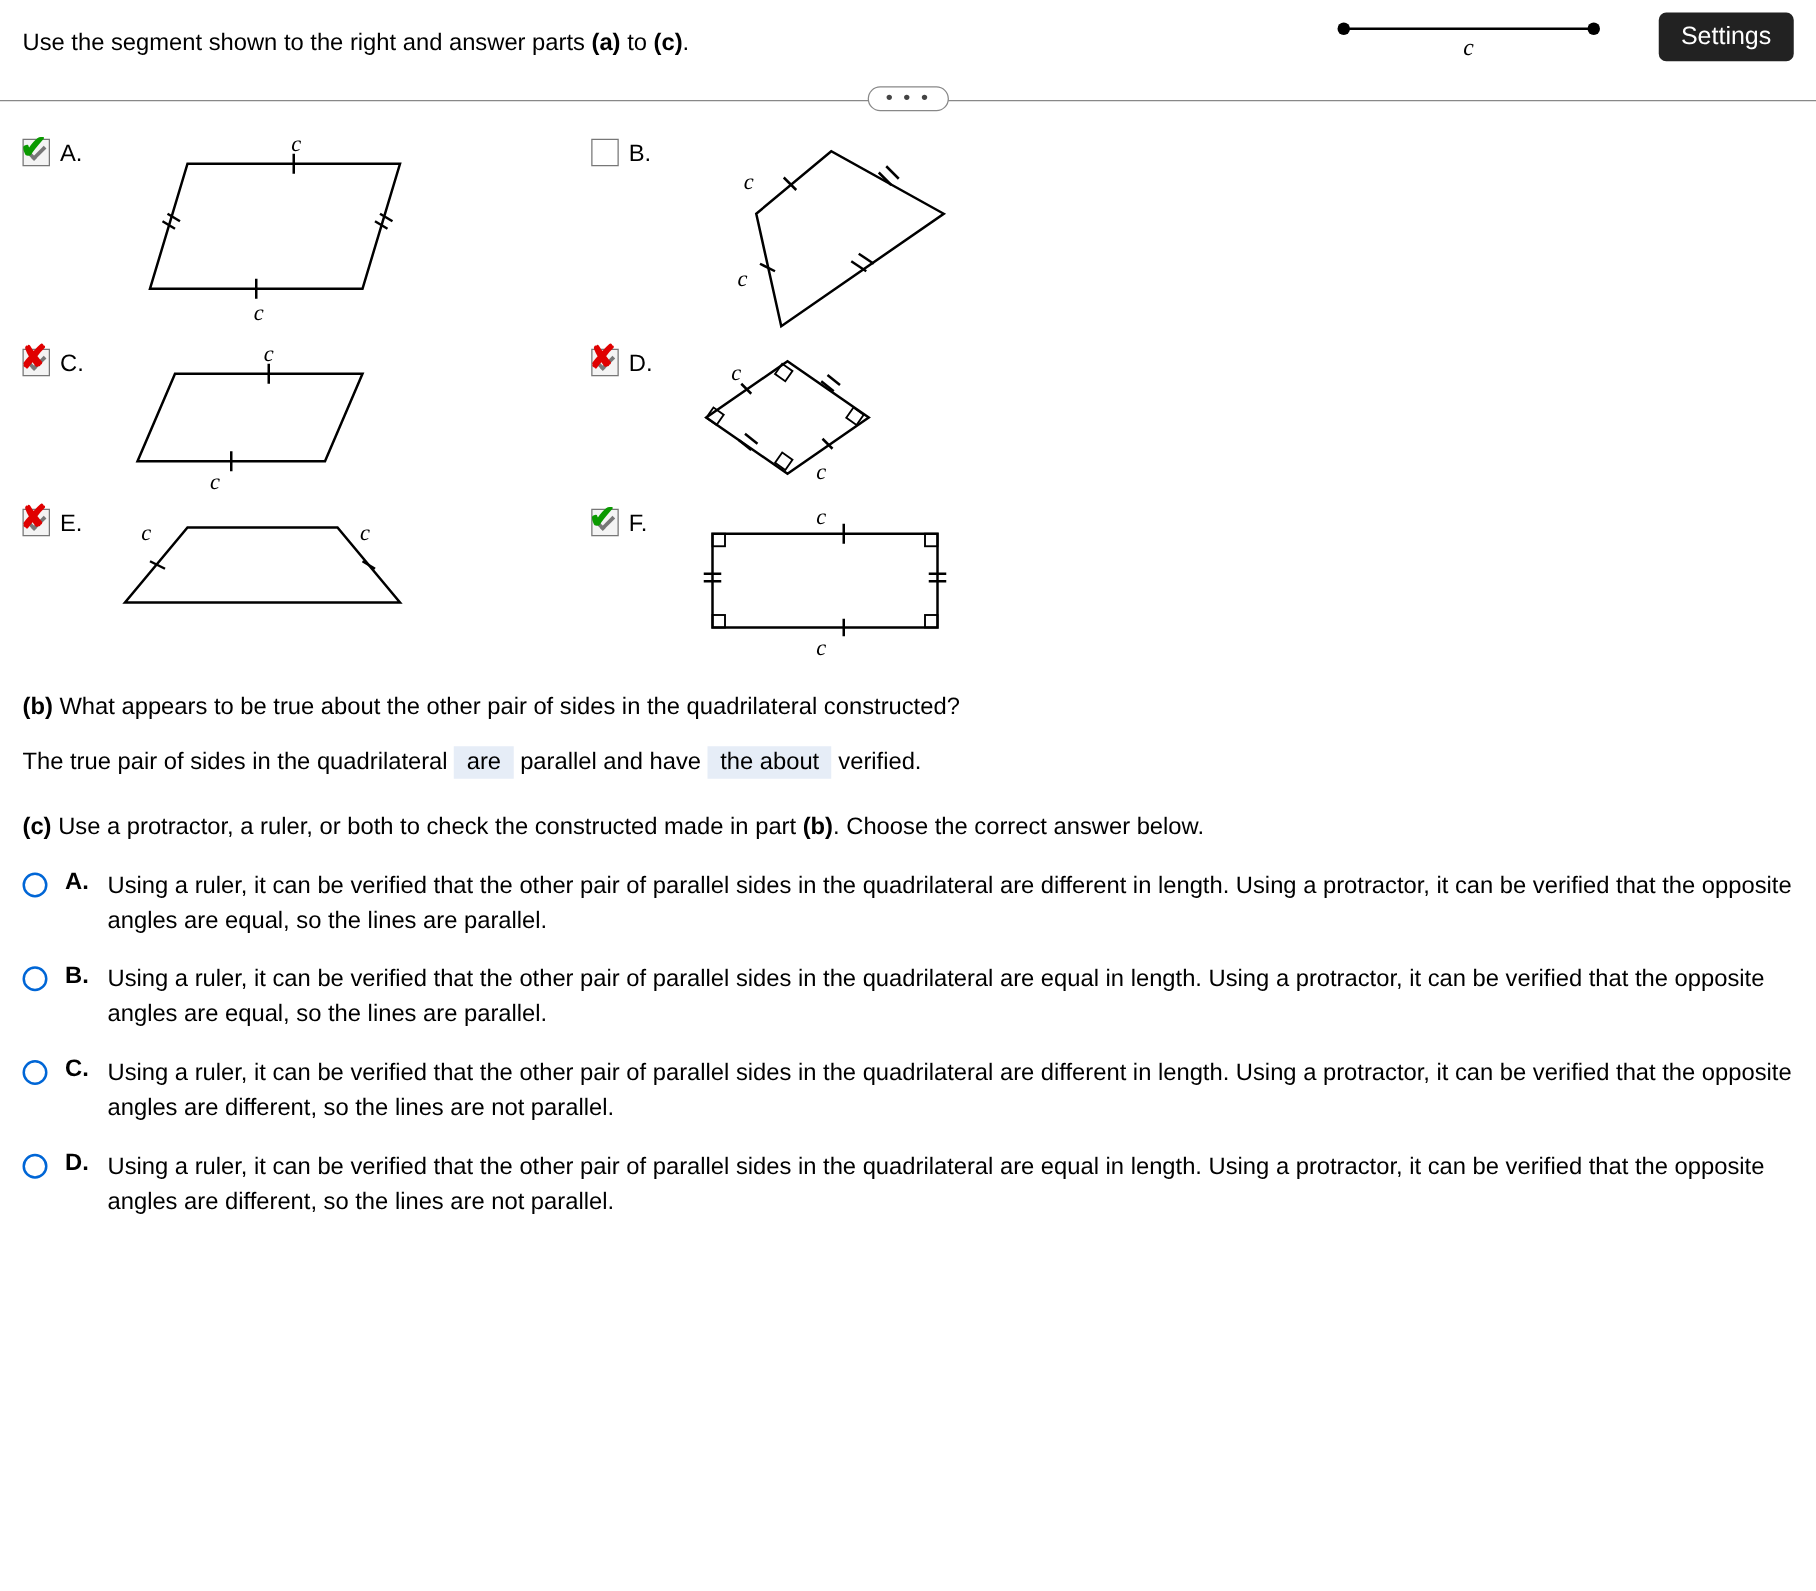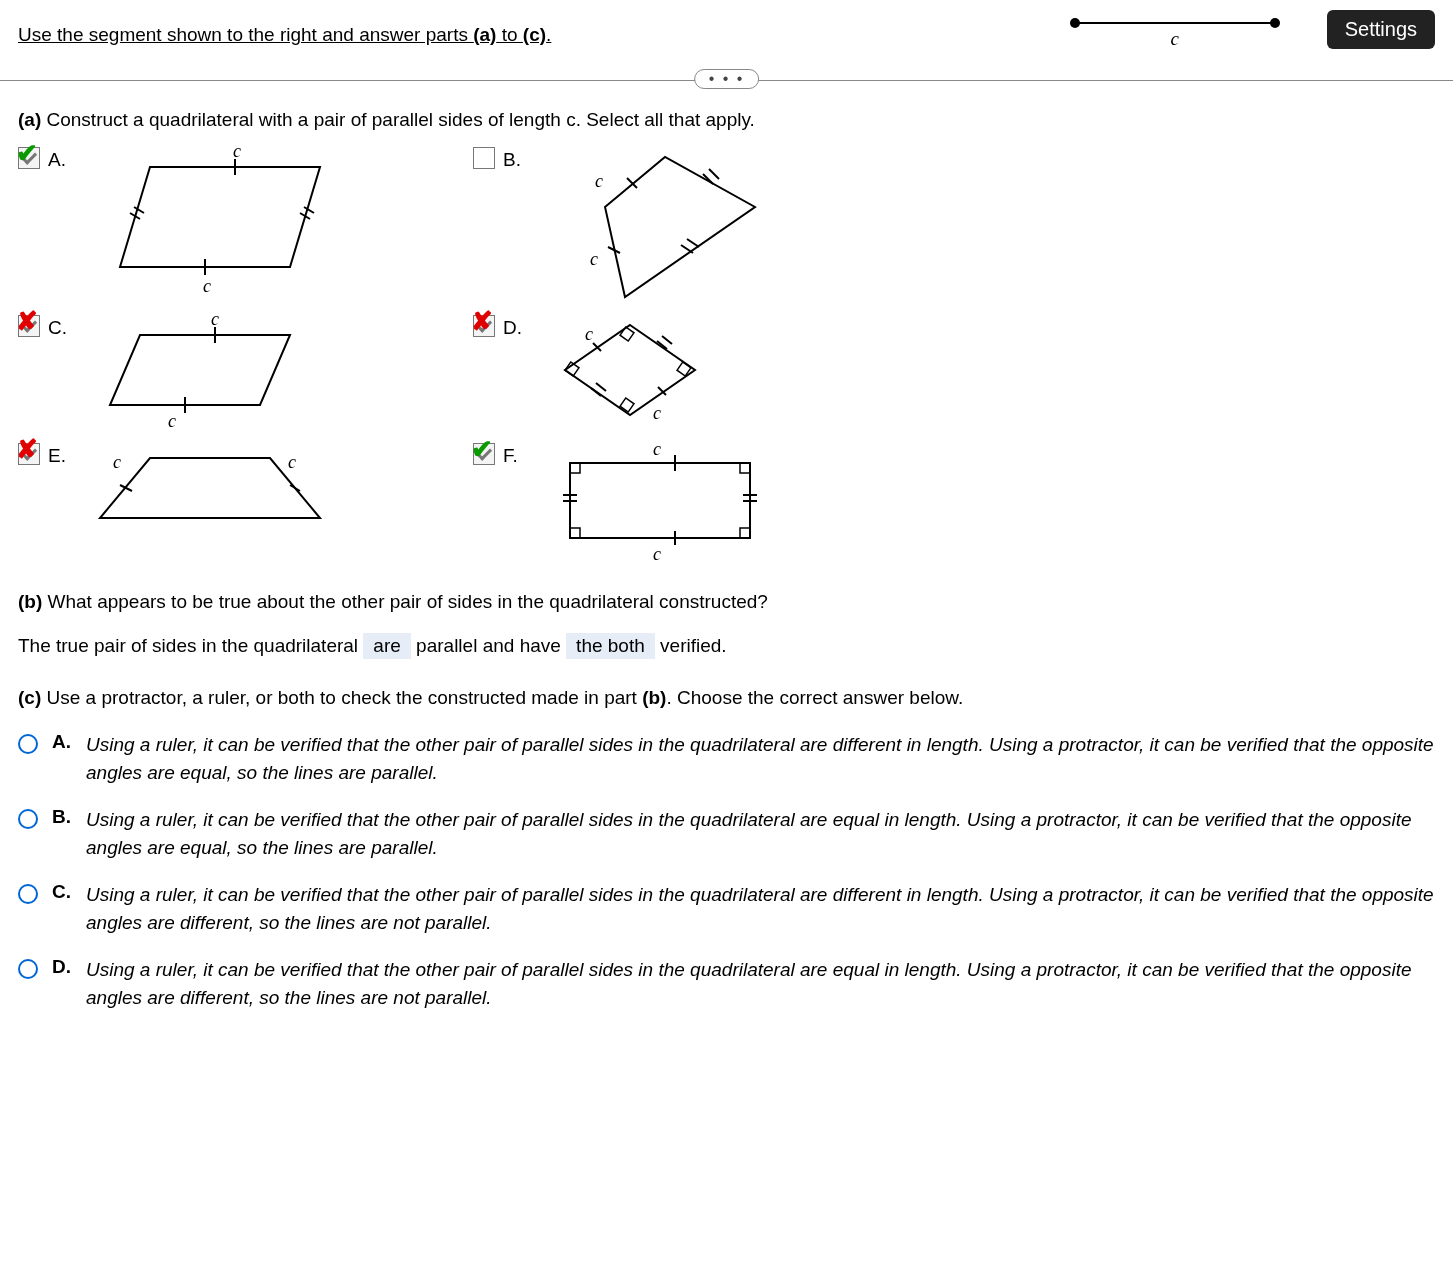--- a/index.html
+++ b/index.html
@@ -10,21 +10,21 @@
     font-size: 19px;
     color: #000;
     background: #fff;
     width: 1453px;
   }
   .top-row {
     display: flex;
     align-items: flex-start;
     padding: 16px 18px 0 18px;
   }
-  .instruction { flex: 1; padding-top: 8px; text-decoration: underline; }
+  .instruction { flex: 1; padding-top: 8px; }
   .segment-area {
     width: 280px;
     display:flex;
     flex-direction:column;
     align-items:center;
     margin-top:6px;
   }
   .segment-line {
     width: 200px;
     height: 2px;
@@ -142,21 +142,21 @@
     border-radius:50%;
     margin-right:14px;
     margin-top:3px;
     flex:0 0 20px;
   }
   .radio-label {
     font-weight:bold;
     margin-right:12px;
     min-width:22px;
   }
-  .radio-text { flex:1; line-height:1.45;font-style:italic; }
+  .radio-text { flex:1; line-height:1.45; }
   .b-text-row { font-size:19px; margin-top:20px;}
   svg { display:block; }
 </style>
 </head>
 <body>
 
 <div class="top-row">
   <div class="instruction">
     <span>Use the segment shown to the right and answer parts </span><span class="bold">(a)</span><span> to </span><span class="bold">(c)</span><span>.</span>
   </div>
@@ -166,23 +166,20 @@
   </div>
   <div class="settings-btn">Settings</div>
 </div>
 
 <div class="divider-row">
   <div class="more-pill">• • •</div>
 </div>
 
 <div class="body">
 
-  <div class="part-q">
-    <span class="bold">(a)</span><span> Construct a quadrilateral with a pair of parallel sides of length c. Select all that apply.</span>
-  </div>
 
   <div class="choices-grid">
 
     <div class="choice">
       <div class="cb">
         <span class="inner-mark"></span>
         <span class="grade-mark grade-correct">✔</span>
       </div>
       <div class="choice-label">A.</div>
       <div class="choice-figure">
@@ -315,21 +312,21 @@
   </div>
 
   <div class="part-q" style="margin-top:26px">
     <span class="bold">(b)</span><span> What appears to be true about the other pair of sides in the quadrilateral constructed?</span>
   </div>
 
   <div class="b-text-row">
     <span>The true pair of sides in the quadrilateral </span>
     <span class="fill-blank">are</span>
     <span> parallel and have </span>
-    <span class="fill-blank">the both</span>
+    <span class="fill-blank">the about</span>
     <span> verified.</span>
   </div>
 
   <div class="part-q" style="margin-top:28px">
     <span class="bold">(c)</span><span> Use a protractor, a ruler, or both to check the constructed made in part </span><span class="bold">(b)</span><span>. Choose the correct answer below.</span>
   </div>
 
   <div class="part-c-options">
     <div class="radio-row">
       <div class="radio"></div>

